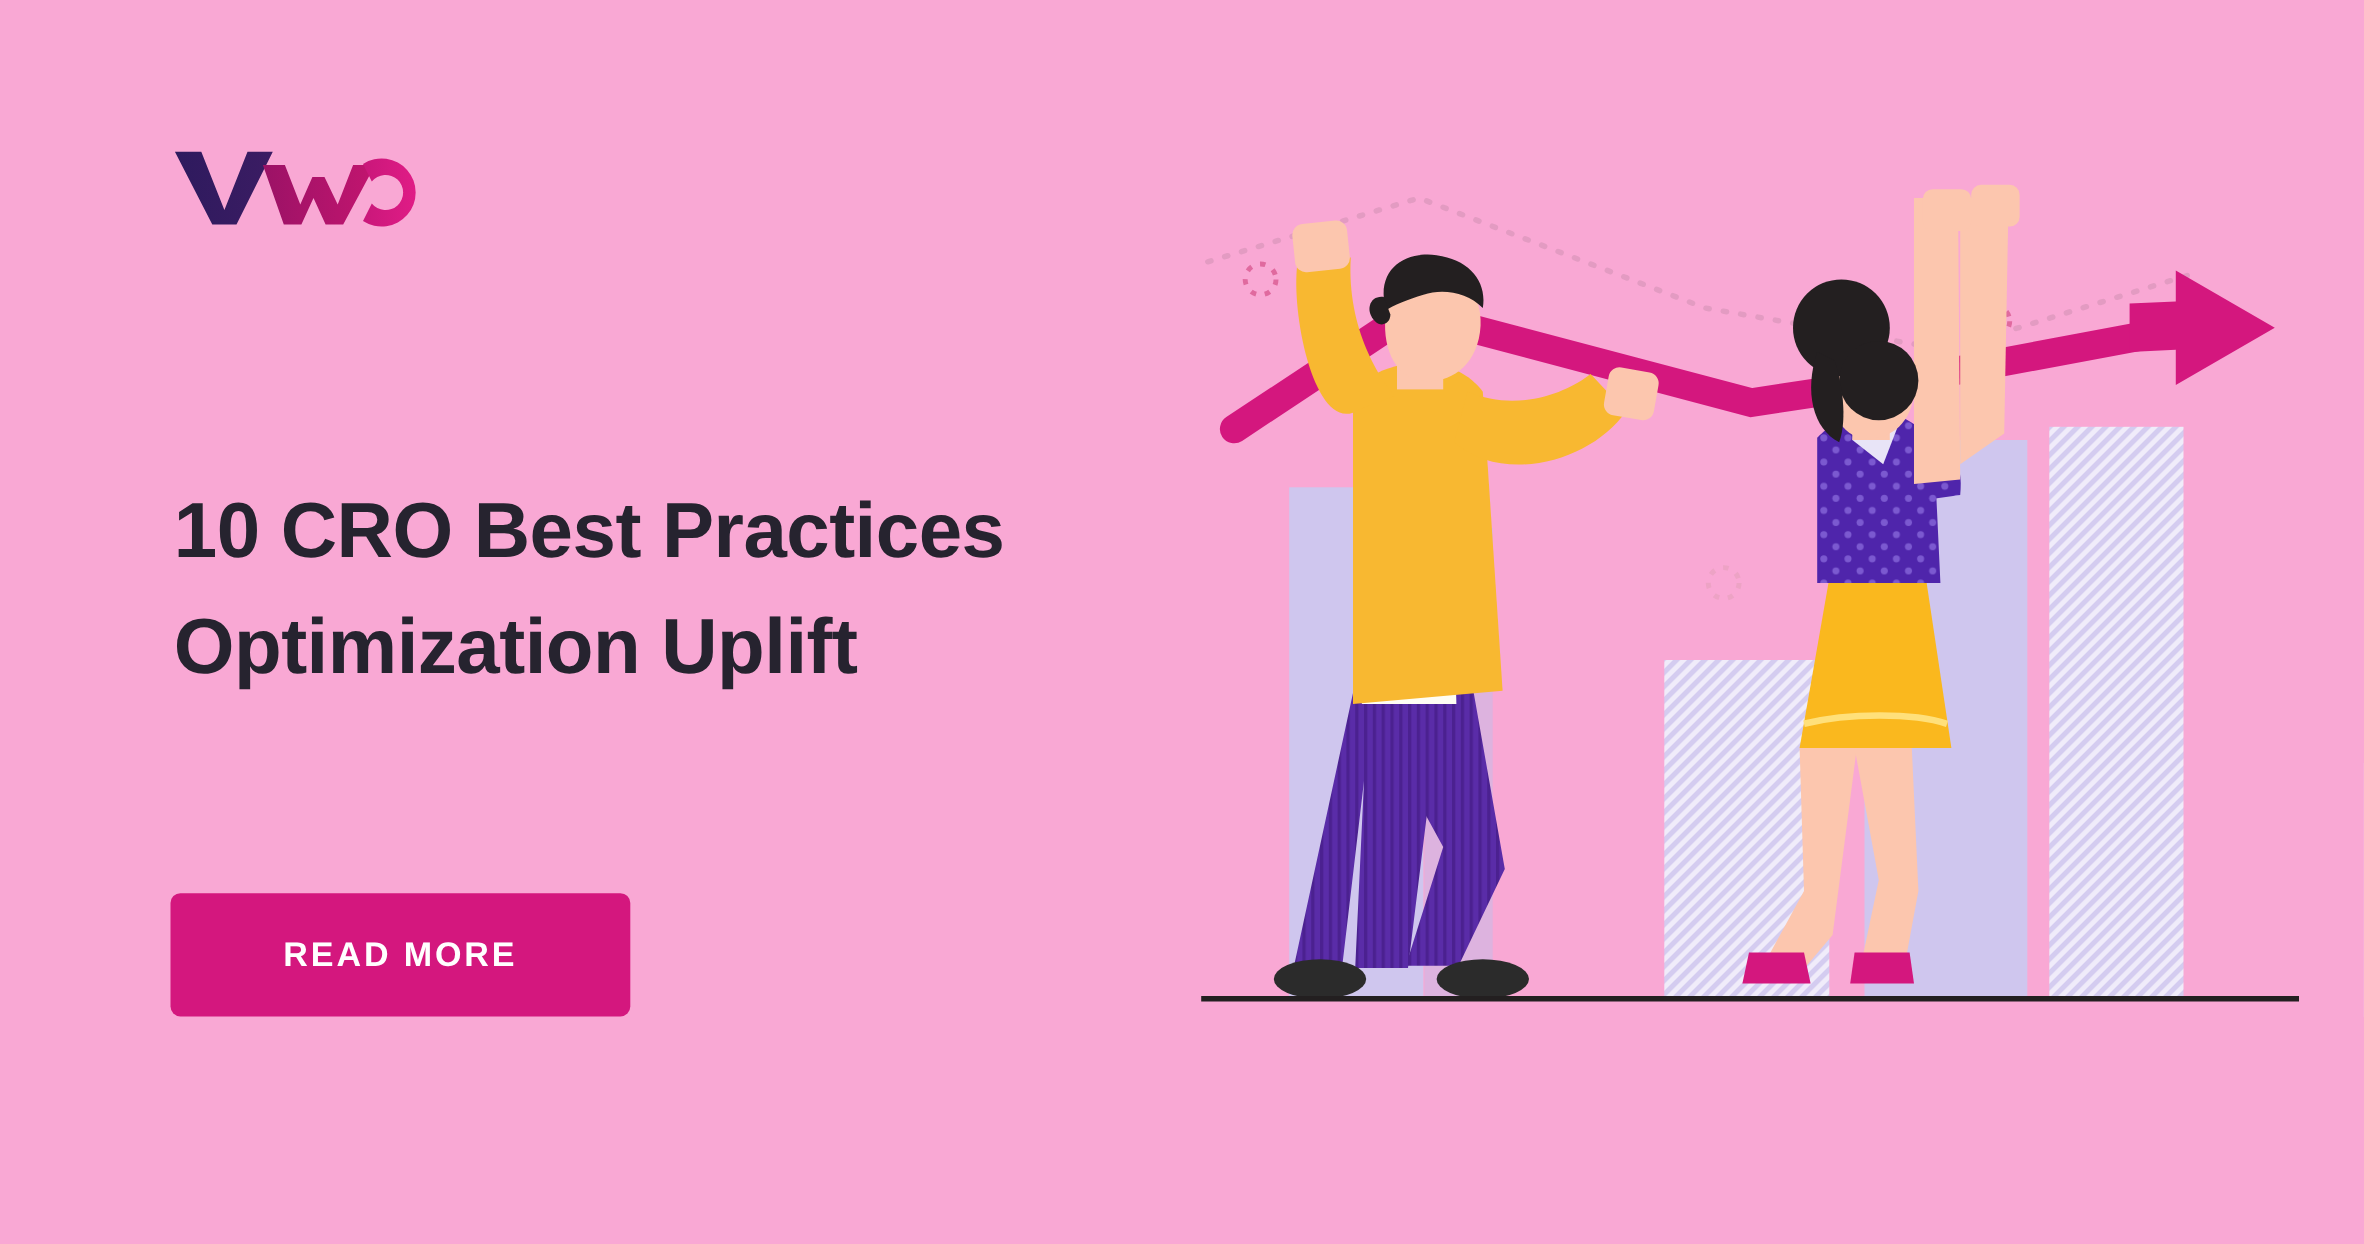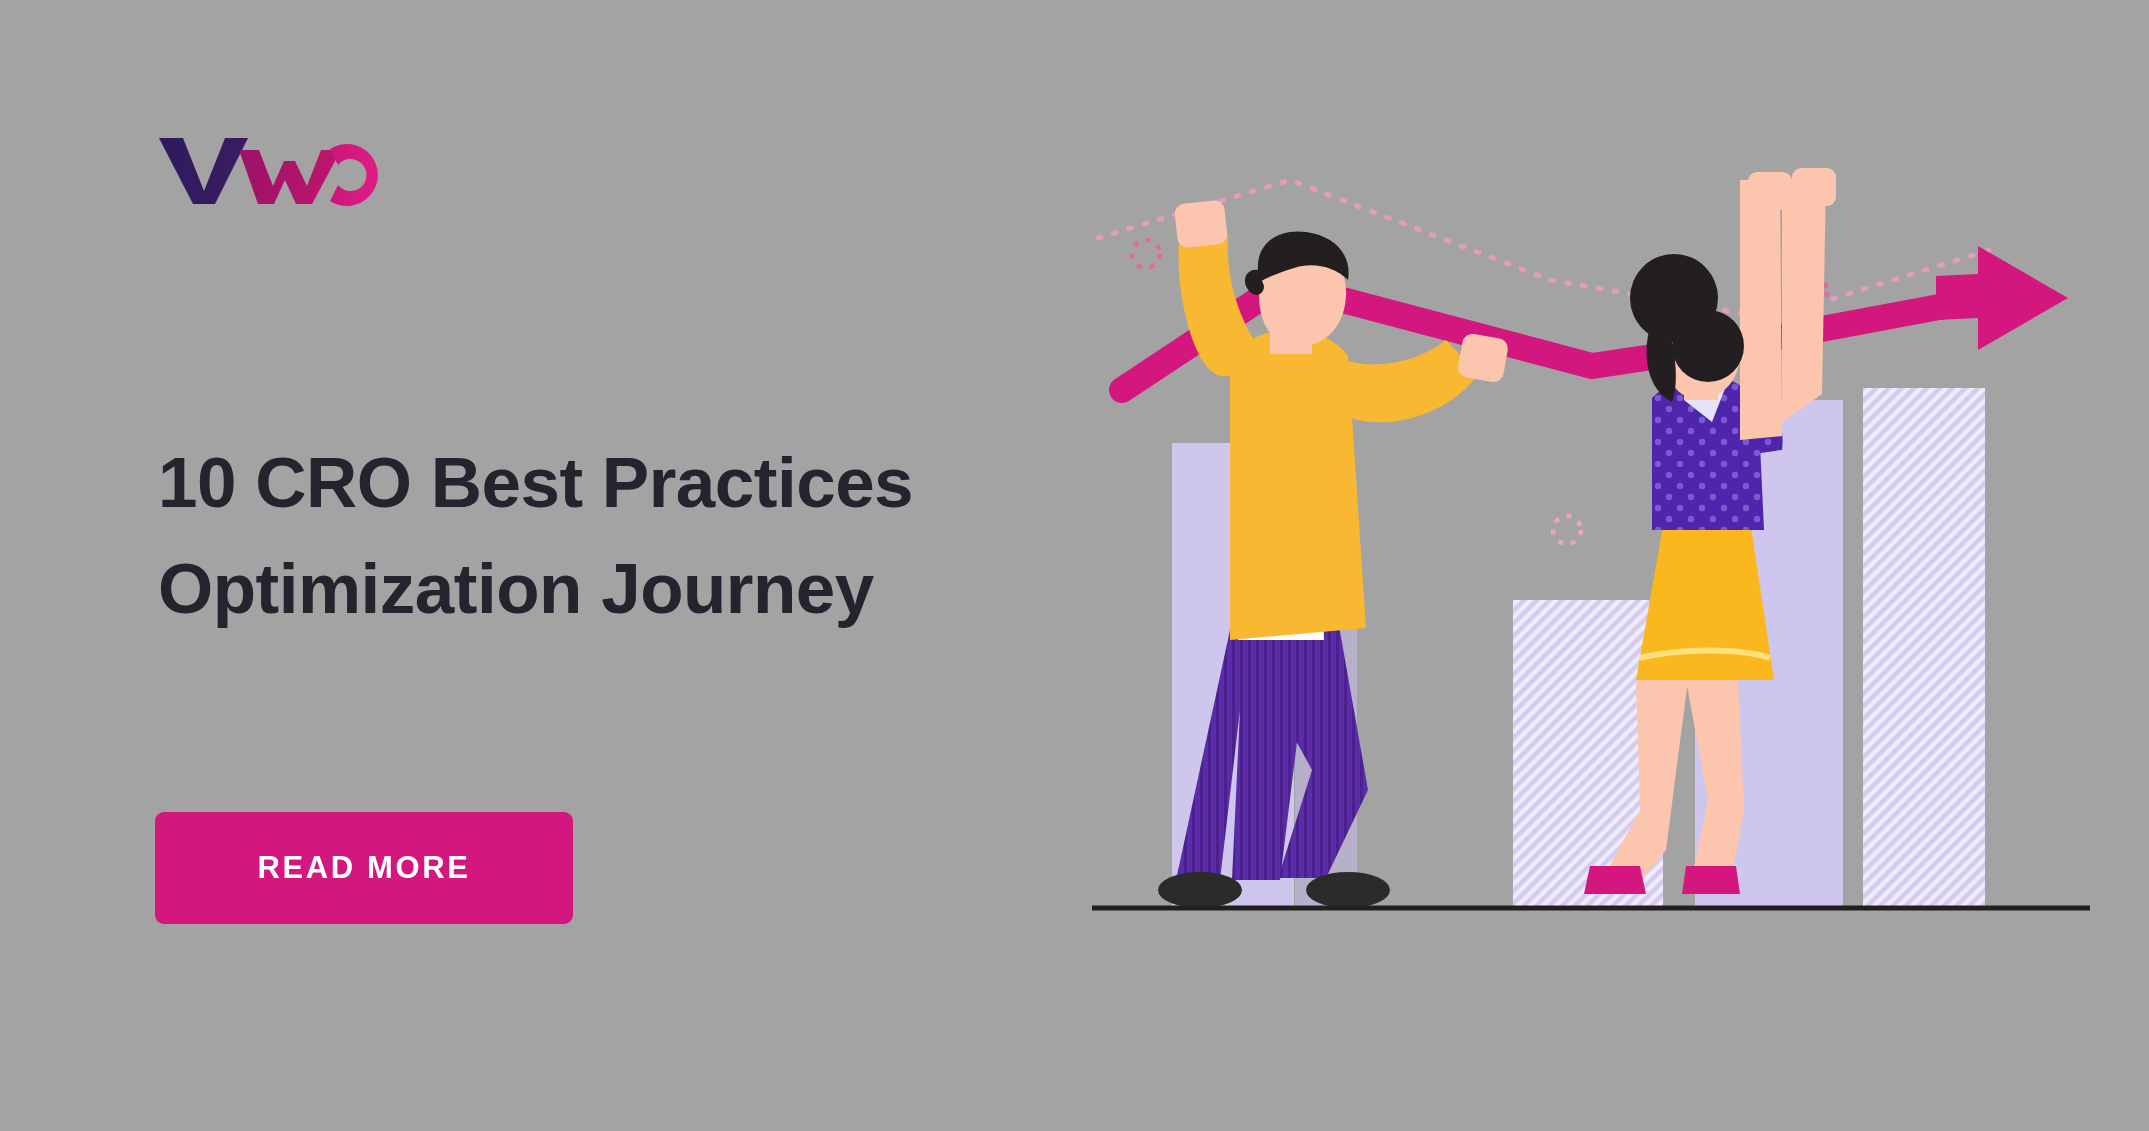--- a/index.html
+++ b/index.html
@@ -3,21 +3,21 @@
 <meta charset="utf-8">
 <style>
   html,body{margin:0;padding:0;}
   body{
     width:2149px;height:1131px;
     background:#f5f2fc;
     font-family:"Liberation Sans", sans-serif;
     overflow:hidden;
     position:relative;
   }
-  #banner{position:absolute;inset:0;background:#a3a3a3;}
+  #banner{position:absolute;inset:0;background:#f9a8d4;}
 
   
   #logo{position:absolute;left:155px;top:128px;width:230px;height:80px;}
   #logo svg{display:block;width:230px;height:80px;}
 
   #headline{
     position:absolute;left:158px;top:382px;width:860px;
     color:#26232f;
     font-size:71px;
     font-weight:bold;
@@ -76,21 +76,21 @@
 
       <path d="M84 22 L104 22 L118 58 L129 33 L140 33 L152 58 L166 22 L186 22
                L157 76 L141 76 L130 52 L119 76 L103 76 Z" fill="url(#gW)"></path>
 
       <path d="M175 21 A31 31 0 1 1 175 73 L183 57 A16 16 0 1 0 183 37 Z" fill="url(#gO)"></path>
     </svg>
   </div>
 
   <h1 id="headline">
     <span class="hl">10 CRO Best Practices</span>
-    <span class="hl">Optimization Journey</span>
+    <span class="hl">Optimization Uplift</span>
   </h1>
 
   <button id="cta">READ MORE</button>
 
   <div id="illustration" role="img" aria-label="Two people lifting a growth arrow">
     <svg viewBox="0 0 1020 790" xmlns="http://www.w3.org/2000/svg">
       <defs>
         <pattern id="hatch" width="9" height="9" patternUnits="userSpaceOnUse" patternTransform="rotate(45)">
           <rect width="9" height="9" fill="#F0ECFA"></rect>
           <rect width="4.6" height="9" fill="#D4CCF0"></rect>

